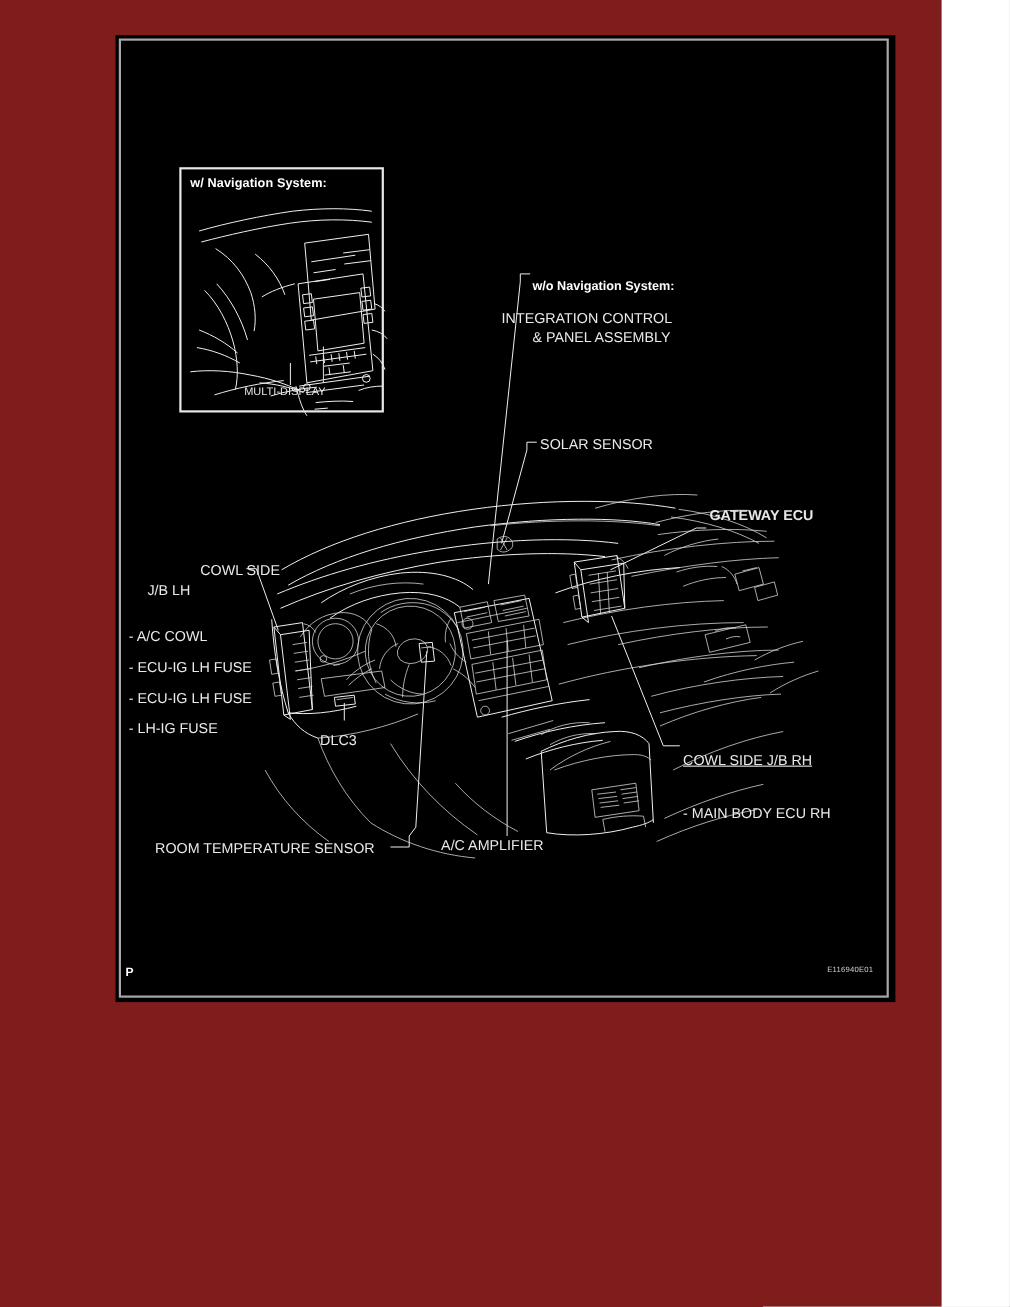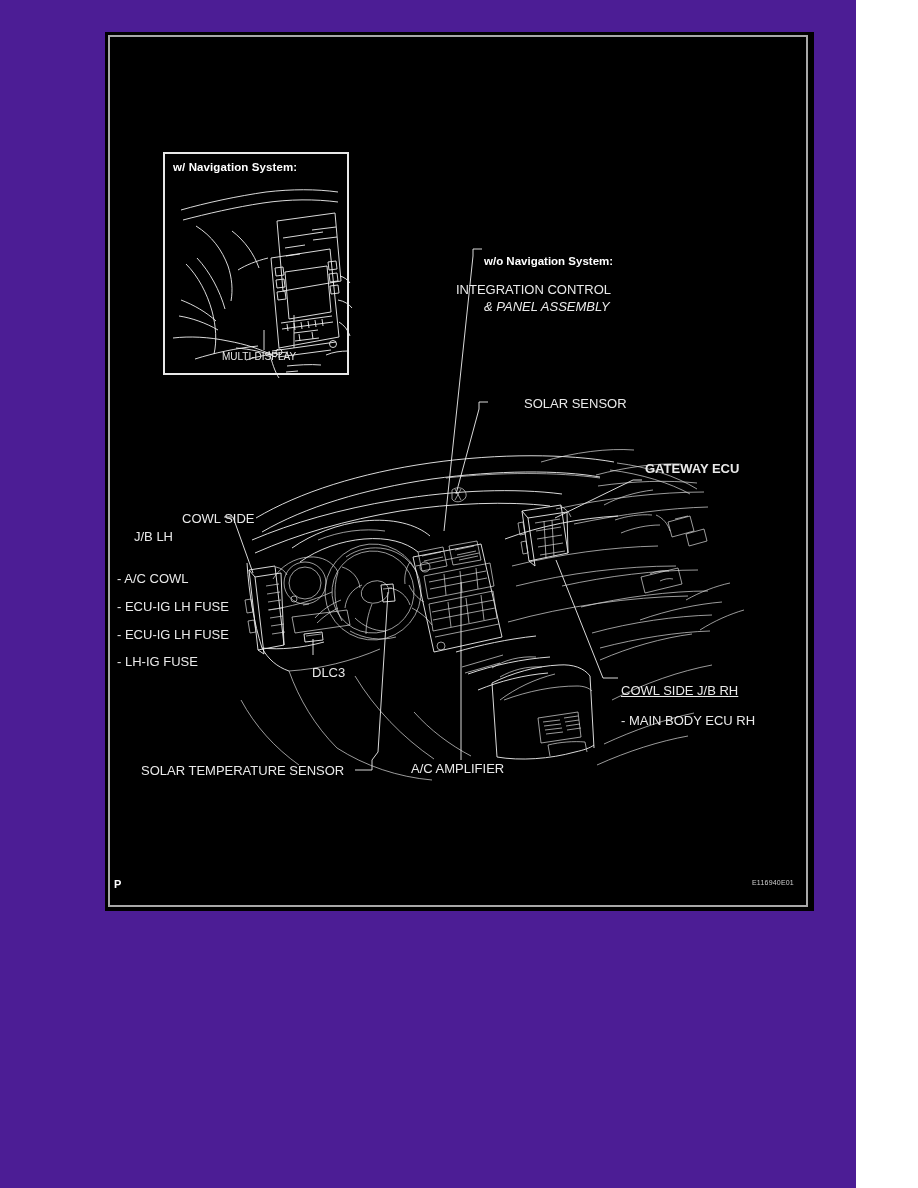--- a/index.html
+++ b/index.html
@@ -8,21 +8,21 @@
     background: #ffffff;
     width: 918px;
     height: 1188px;
     overflow: hidden;
     font-family: "Liberation Sans", sans-serif;
   }
   #page {
     position: relative;
     width: 856px;
     height: 1188px;
-    background: #4c1d95;
+    background: #7f1d1d;
   }
   
   #figure-plate {
     position: absolute;
     left: 105px;
     top: 32px;
     width: 709px;
     height: 879px;
     background: #000000;
   }
@@ -391,39 +391,39 @@
       <path class="thin" d="M700 630 C 714 621 730 614 744 610"></path>
     </g>
   </svg>
 
   <div id="nav-inset"></div>
   <div id="nav-inset-title">w/ Navigation System:</div>
   <div id="nav-inset-caption">MULTI-DISPLAY</div>
 
   <div class="label bold" style="left:484px; top:253px;">w/o Navigation System:</div>
   <div class="label" style="left:456px; top:281px;">INTEGRATION CONTROL</div>
-  <div class="label" style="left:484px; top:298px;font-style:italic;">&amp; PANEL ASSEMBLY</div>
-
-  <div class="label" style="left:491px; top:395px;margin-left:33px;">SOLAR SENSOR</div>
+  <div class="label" style="left:484px; top:298px;">&amp; PANEL ASSEMBLY</div>
+
+  <div class="label" style="left:491px; top:395px;">SOLAR SENSOR</div>
 
   <div class="label" style="left:645px; top:460px;font-weight:bold;">GATEWAY ECU</div>
 
   <div class="label" style="left:134px; top:510px;margin-left:48px;">COWL SIDE</div>
   <div class="label" style="left:134px; top:528px;">J/B LH</div>
 
   <div class="label" style="left:117px; top:570px;">- A/C COWL</div>
   <div class="label" style="left:117px; top:598px;">- ECU-IG LH FUSE</div>
   <div class="label" style="left:117px; top:626px;">- ECU-IG LH FUSE</div>
   <div class="label" style="left:117px; top:653px;">- LH-IG FUSE</div>
 
-  <div class="label" style="left:312px; top:664px;">DLC3</div>
+  <div class="label" style="left:291px; top:664px;">DLC3</div>
 
   <div class="label" style="left:621px; top:682px;text-decoration:underline;">COWL SIDE J/B RH</div>
-  <div class="label" style="left:621px; top:712px;">- MAIN BODY ECU RH</div>
-
-  <div class="label" style="left:141px; top:762px;">SOLAR TEMPERATURE SENSOR</div>
-
-  <div class="label" style="left:411px; top:760px;">A/C AMPLIFIER</div>
+  <div class="label" style="left:621px; top:731px;">- MAIN BODY ECU RH</div>
+
+  <div class="label" style="left:141px; top:762px;">ROOM TEMPERATURE SENSOR</div>
+
+  <div class="label" style="left:401px; top:760px;">A/C AMPLIFIER</div>
 
   <div id="corner-p">P</div>
   <div id="figure-code">E116940E01</div>
 
 </div>
 
 </body></html>

